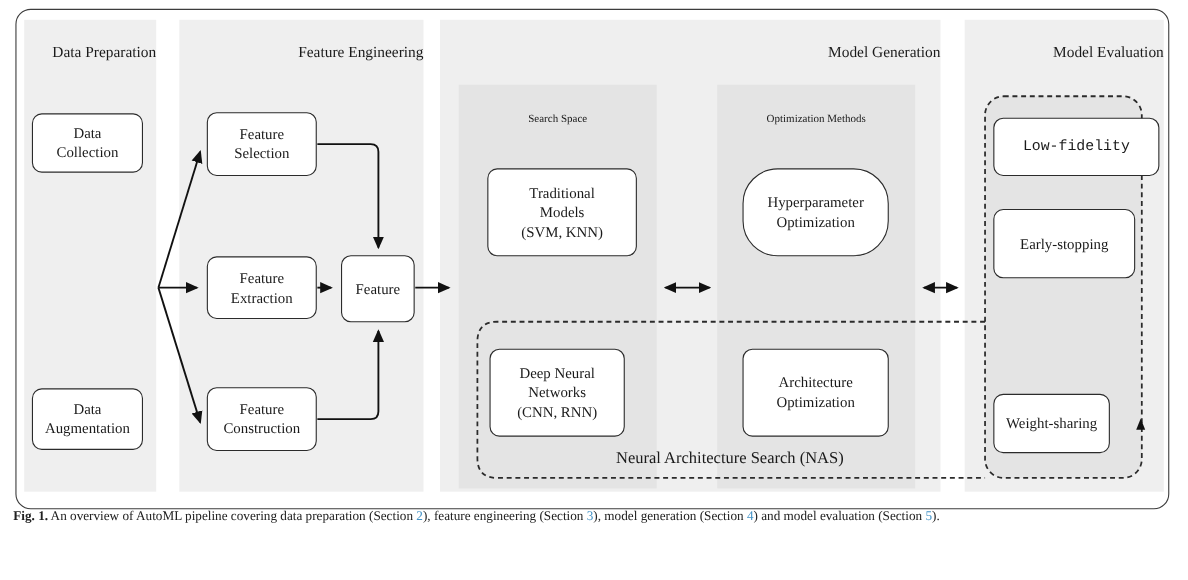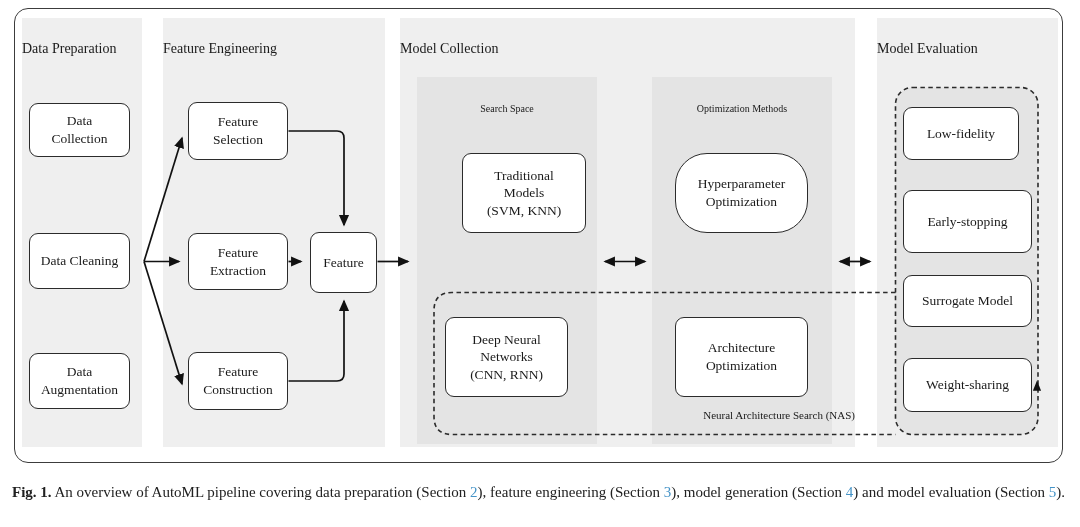--- a/index.html
+++ b/index.html
@@ -11,114 +11,112 @@
   .outer-border {
     position:absolute; left:14px; top:8px; width:1047px; height:453px;
     border:1.6px solid #3c3c3c; border-radius:14px; z-index:0;
   }
   .panel { position:absolute; top:18px; height:429px; background:#efefef; z-index:1; }
   .panel-dp { left:22px;  width:120px; }
   .panel-fe { left:163px; width:222px; }
   .panel-mg { left:400px; width:455px; }
   .panel-me { left:877px; width:181px; }
   .panel-title {
-    position:absolute; top:23px; left:0; right:0; text-align:left;
+    position:absolute; top:23px; left:0; right:0; text-align:right;
     font-size:14px; line-height:1.2;
   }
   .inner-panel { position:absolute; top:77px; height:367px; background:#e4e4e4; z-index:1; }
   .inner-ss { left:417px; width:180px; }
   .inner-om { left:652px; width:180px; }
   .inner-title {
     position:absolute; top:26px; left:0; right:0; text-align:center; font-size:10px;
   }
   .layer { position:absolute; left:0; top:0; width:1080px; height:527px; pointer-events:none; }
   .dashed-layer { z-index:2; }
   .arrows-layer { z-index:4; }
   .box {
     position:absolute; background:#ffffff; border:1.6px solid #2b2b2b; border-radius:9px;
     display:flex; align-items:center; justify-content:center;
     text-align:center; white-space:pre-line; font-size:13.5px; line-height:1.3;
     z-index:3; box-sizing:border-box;
   }
   .nas-label {
-    position:absolute; left:560px; top:409px; width:295px; text-align:right;
-    font-size:11px; z-index:3;
+    position:absolute; left:560px; top:409px; width:295px; text-align:left;
+    font-size:15px; z-index:3;
   }
   .caption {
-    position:absolute; left:12px; top:482px; width:1057px;
-    font-size:15px; line-height:1.42; text-align:justify; color:#212121; z-index:1;
+    position:absolute; left:12px; top:461px; width:1057px;
+    font-size:12px; line-height:1.42; text-align:justify; color:#212121; z-index:1;
   }
   .fig-bold { font-weight:bold; }
   .sec-link { color:#4493c7; }
 </style>
 </head>
 <body>
 
 <div class="stage">
 
   <div class="outer-border"></div>
 
   <div class="panel panel-dp">
     <div class="panel-title">Data Preparation</div>
   </div>
   <div class="panel panel-fe">
     <div class="panel-title">Feature Engineering</div>
   </div>
   <div class="panel panel-mg">
-    <div class="panel-title">Model Collection</div>
+    <div class="panel-title">Model Generation</div>
   </div>
   <div class="panel panel-me">
     <div class="panel-title">Model Evaluation</div>
   </div>
 
   <div class="inner-panel inner-ss">
     <div class="inner-title">Search Space</div>
   </div>
   <div class="inner-panel inner-om">
     <div class="inner-title">Optimization Methods</div>
   </div>
 
   <svg class="layer dashed-layer" viewBox="0 0 1080 527" xmlns="http://www.w3.org/2000/svg">
     <rect x="895.5" y="87.5" width="142.5" height="347" rx="17" fill="#e4e4e4" stroke="#2b2b2b" stroke-width="1.6" stroke-dasharray="4.5 3.4"></rect>
     <path d="M 895.5 292.5 H 452 Q 434 292.5 434 310.5 V 416.5 Q 434 434.5 452 434.5 H 895.5" fill="none" stroke="#2b2b2b" stroke-width="1.6" stroke-dasharray="4.5 3.4"></path>
     <path d="M 1037 380.5 L 1032.9 390.7 L 1041.1 390.7 z" fill="#111111"></path>
   </svg>
 
   <div class="box" style="left:29px;  top:103px; width:101px; height:54px;">Data
 Collection</div>
-  <div class="box" style="left:29px;  top:233px; width:101px; height:56px;">Data Cleaning</div>
   <div class="box" style="left:29px;  top:353px; width:101px; height:56px;">Data
 Augmentation</div>
 
   <div class="box" style="left:188px; top:102px; width:100px; height:58px;">Feature
 Selection</div>
   <div class="box" style="left:188px; top:233px; width:100px; height:57px;">Feature
 Extraction</div>
   <div class="box" style="left:188px; top:352px; width:100px; height:58px;">Feature
 Construction</div>
   <div class="box" style="left:310px; top:232px; width:67px; height:61px;">Feature</div>
 
-  <div class="box" style="left:462px; top:153px; width:124px; height:80px;">Traditional
+  <div class="box" style="left:443px; top:153px; width:136px; height:80px;">Traditional
 Models
 (SVM, KNN)</div>
   <div class="box" style="left:445px; top:317px; width:123px; height:80px;">Deep Neural
 Networks
 (CNN, RNN)</div>
 
   <div class="box" style="left:675px; top:153px; width:133px; height:80px;border-radius:32px;">Hyperparameter
 Optimization</div>
   <div class="box" style="left:675px; top:317px; width:133px; height:80px;">Architecture
 Optimization</div>
 
   <div class="nas-label">Neural Architecture Search (NAS)</div>
 
-  <div class="box" style="left:903px; top:107px; width:116px; height:53px;">Low-fidelity</div>
+  <div class="box" style="left:903px; top:107px; width:151px; height:53px;font-family:Liberation Mono, monospace;">Low-fidelity</div>
   <div class="box" style="left:903px; top:190px; width:129px; height:63px;">Early-stopping</div>
-  <div class="box" style="left:903px; top:275px; width:129px; height:52px;">Surrogate Model</div>
-  <div class="box" style="left:903px; top:358px; width:129px; height:54px;">Weight-sharing</div>
+  <div class="box" style="left:903px; top:358px; width:106px; height:54px;">Weight-sharing</div>
 
   <svg class="layer arrows-layer" viewBox="0 0 1080 527" xmlns="http://www.w3.org/2000/svg">
     <defs>
       <marker id="ah" viewBox="0 0 10 10" refX="8.6" refY="5" markerWidth="6.8" markerHeight="6.8" orient="auto-start-reverse">
         <path d="M0,0.6 L10,5 L0,9.4 z" fill="#111111"></path>
       </marker>
     </defs>
     <g fill="none" stroke="#111111" stroke-width="1.7">
       <path d="M 144 261.5 L 182 138" marker-end="url(#ah)"></path>
       <path d="M 144 261.5 L 179 261.5" marker-end="url(#ah)"></path>

